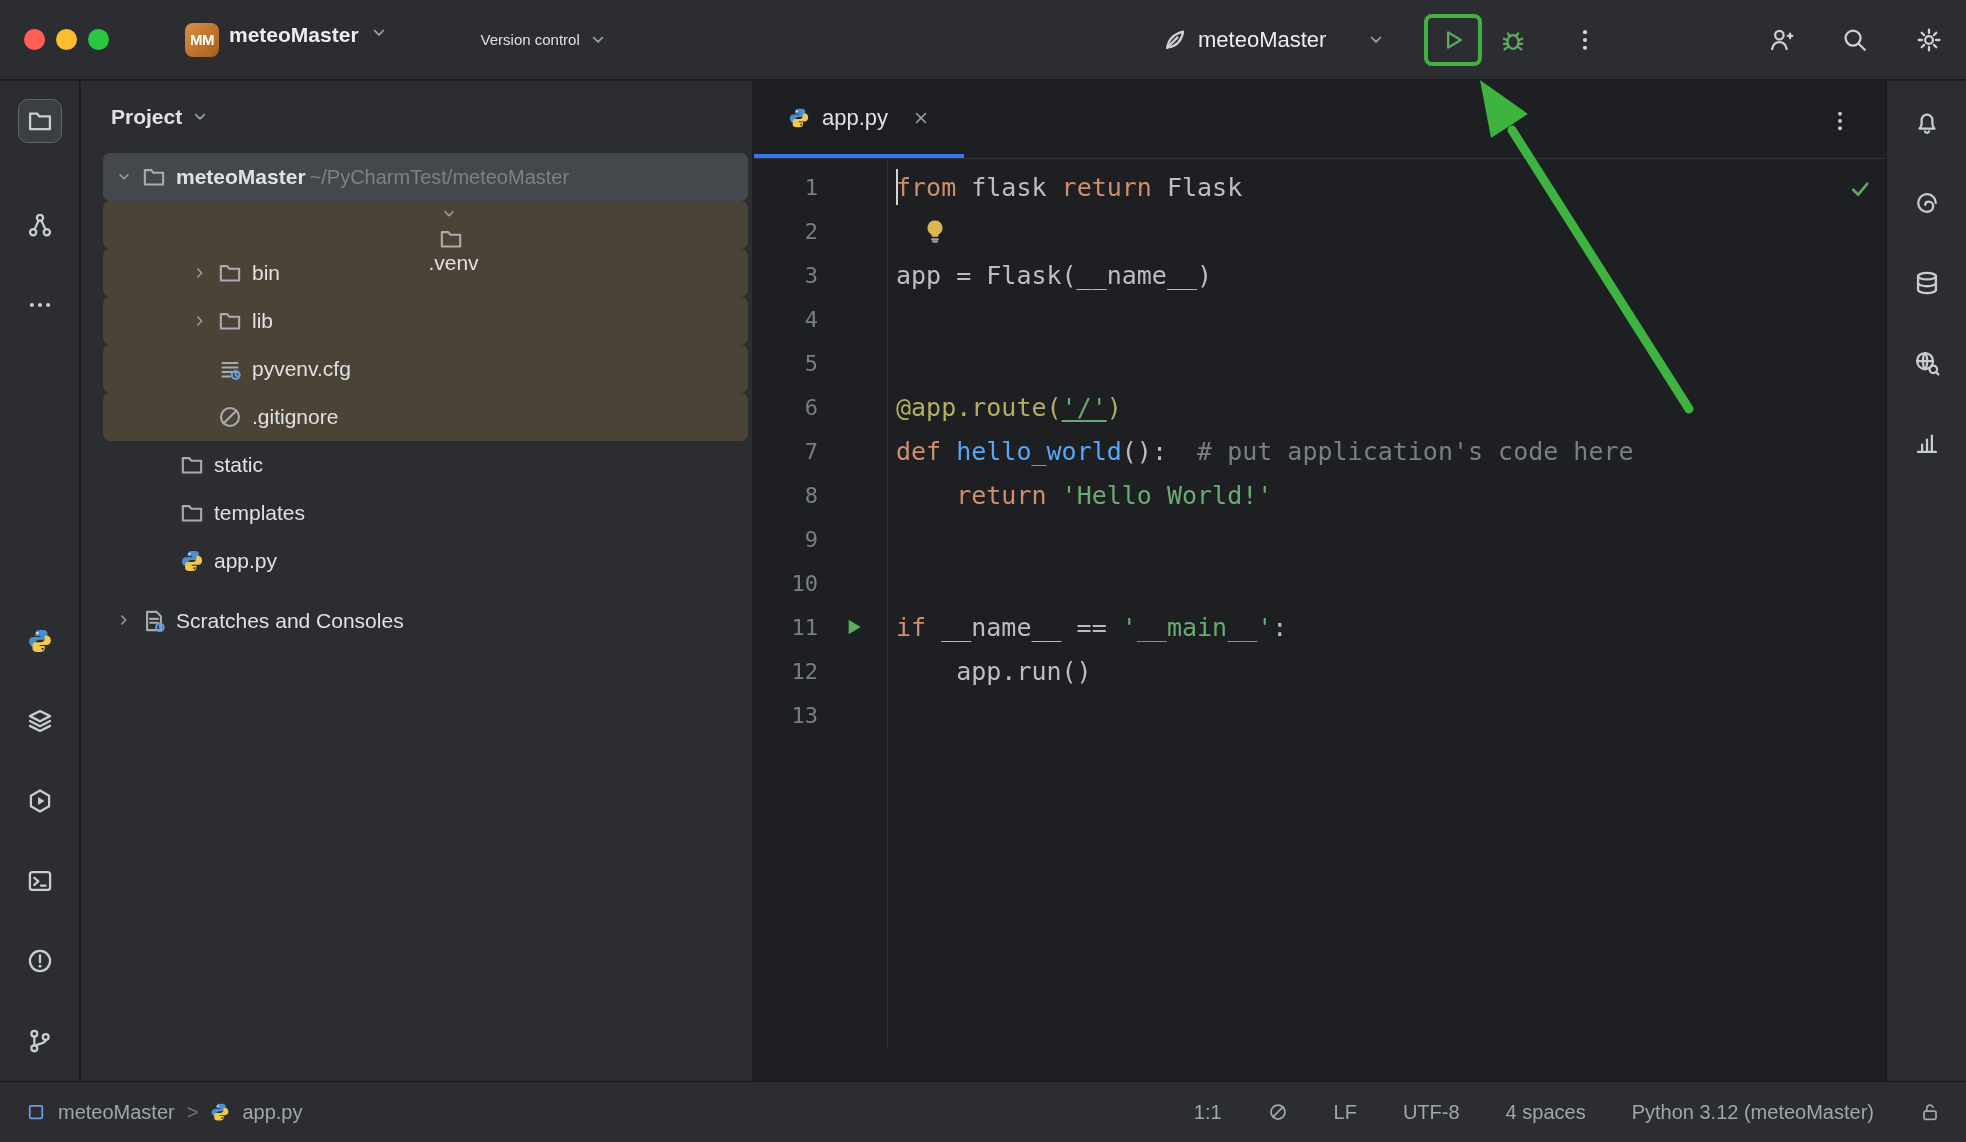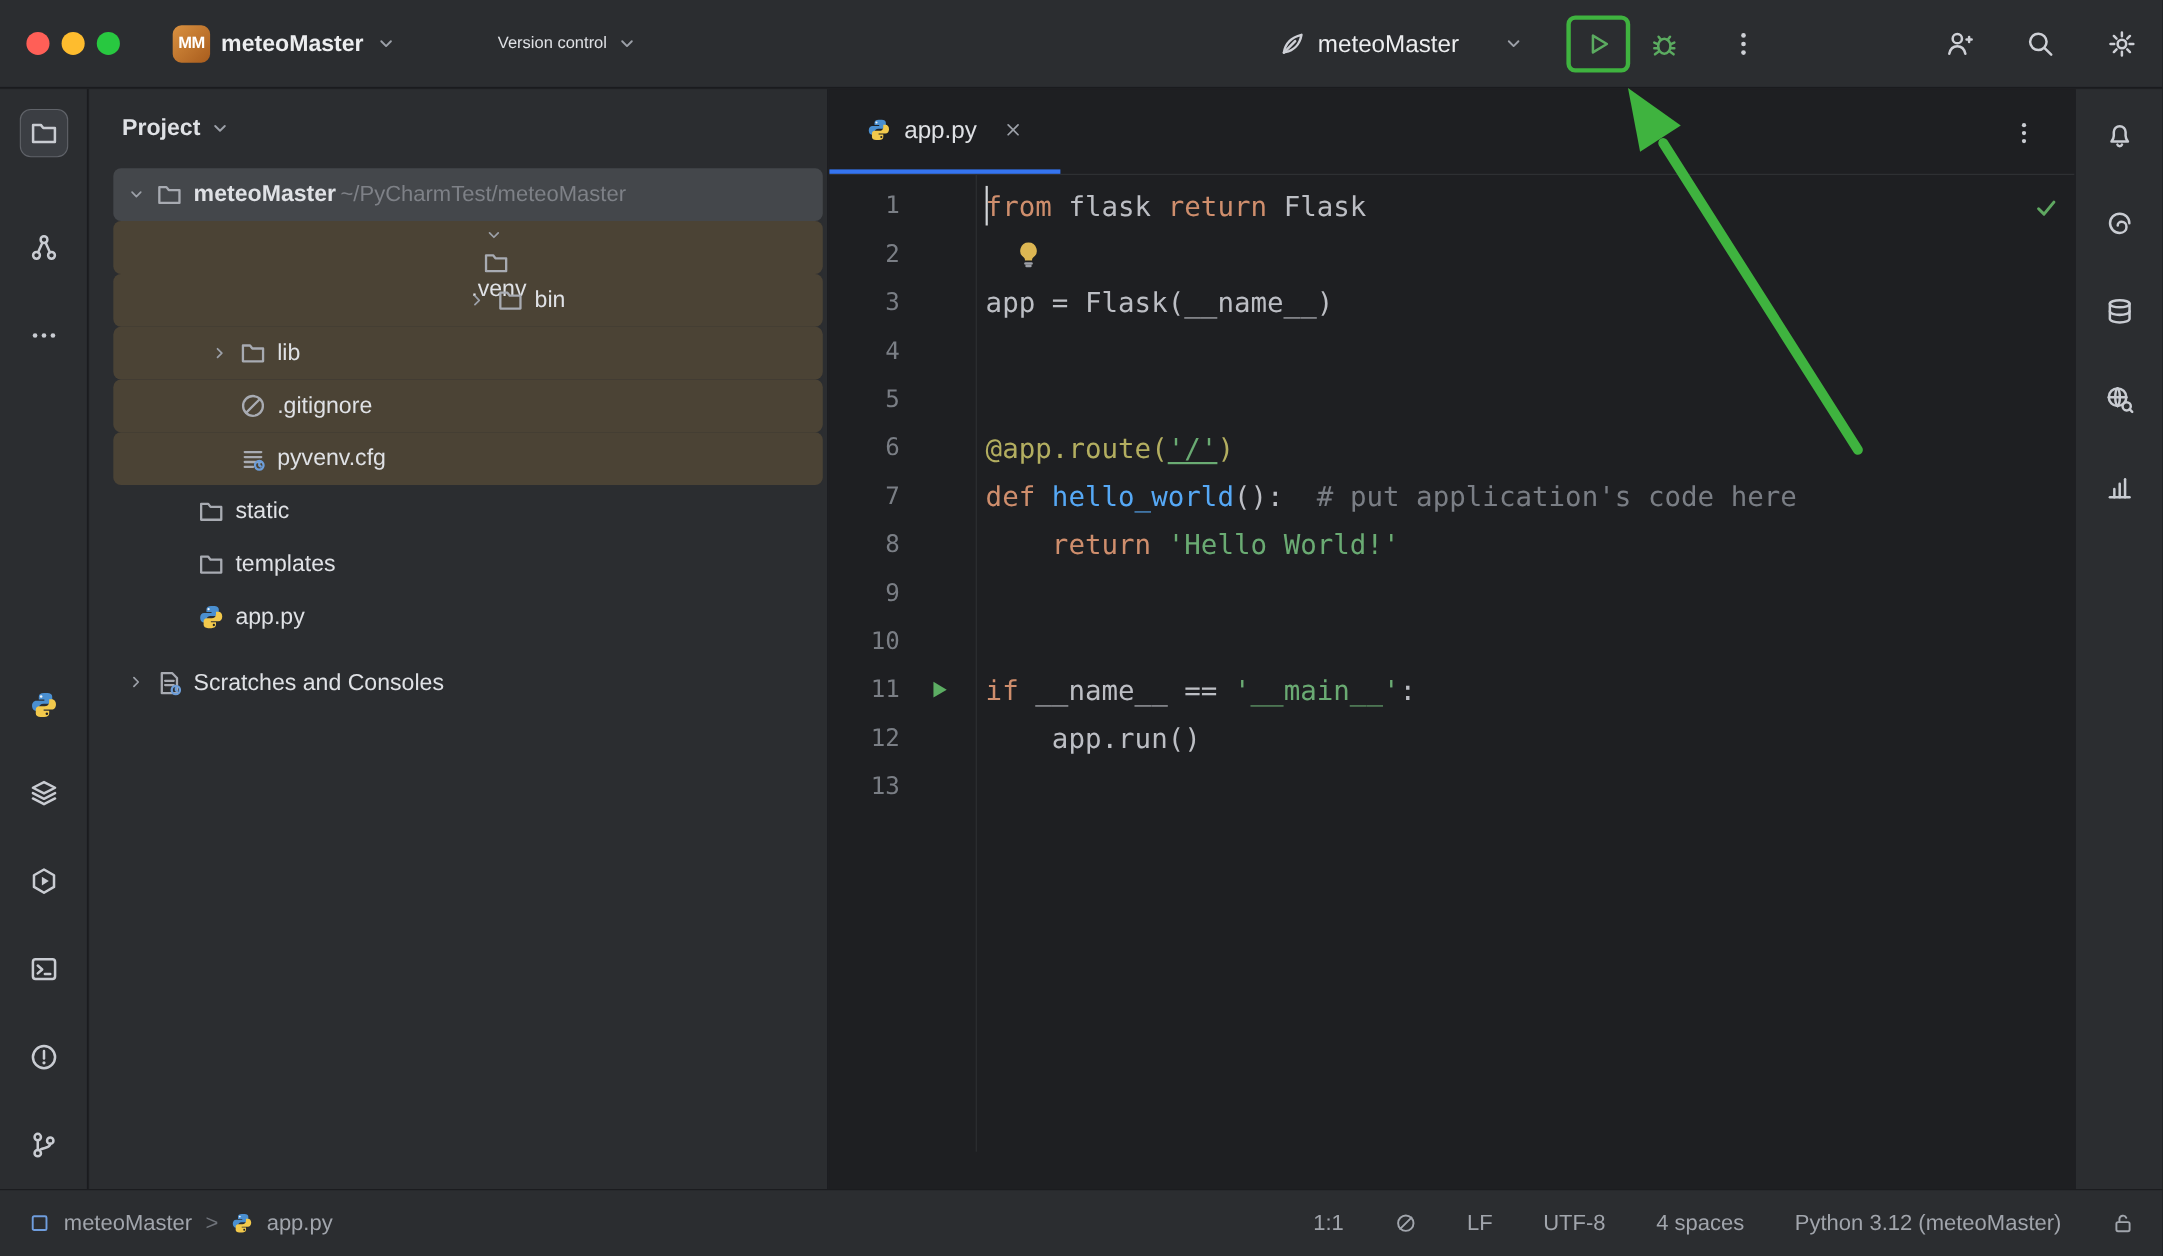--- a/index.html
+++ b/index.html
@@ -5,21 +5,21 @@
   *{box-sizing:border-box;margin:0;padding:0}
   html,body{width:1966px;height:1142px;overflow:hidden}
   body{position:relative;background:#1e1f22;font-family:"Liberation Sans",sans-serif;-webkit-font-smoothing:antialiased}
   svg{display:block}
 
   
   .titlebar{position:absolute;left:0;top:0;width:1966px;height:80px;background:#2b2d30;border-bottom:1px solid #1a1b1e;display:flex;align-items:center;z-index:5}
   .traffic{display:flex;gap:11px;padding-left:24px}
   .tl{width:21px;height:21px;border-radius:50%}
   .tl.red{background:#ff5f57}.tl.yellow{background:#febc2e}.tl.green{background:#28c840}
-  .proj-btn{display:flex;align-items:center;gap:10px;margin-left:48px;cursor:default}
+  .proj-btn{display:flex;align-items:flex-start;gap:10px;margin-left:76px;cursor:default}
   .mm-icon{width:34px;height:34px;border-radius:8px;background:linear-gradient(135deg,#d99140,#a85c1d);color:#fff;font-weight:700;font-size:15px;display:flex;align-items:center;justify-content:center;letter-spacing:-.5px}
   .proj-name{color:#ecedef;font-size:21px;font-weight:600}
   .chev{width:20px;height:20px;color:#9ca0a8;display:inline-flex;flex:none}
   .chev svg,.tb-ic svg,.sb-ic svg,.tr-chevron svg,.tr-icon svg,.tab-ic svg,.tab-close svg,.tab-kebab svg,.tool svg,.bulb svg,.inspect-ok svg,.ln-icons svg{width:100%;height:100%}
   .vc-btn{display:flex;align-items:center;gap:8px;margin-left:92px;color:#dfe1e5;font-size:15px}
   .run-widget{position:absolute;left:1162px;top:0;height:80px;display:flex;align-items:center}
   .tb-ic{width:26px;height:26px;color:#ced0d6;display:inline-flex;flex:none}
   .run-name{color:#ecedef;font-size:22px;margin:0 40px 0 10px}
   .playbox{width:58px;height:52px;margin-left:38px;display:flex;align-items:center;justify-content:center;color:#5bab60;border:4px solid var(--annot);border-radius:8px}
   .playbox .tb-ic{color:#5bab60}
@@ -270,69 +270,69 @@
             <polyline points="4.5,6 8,9.5 11.5,6"></polyline>
           </svg>
         </span>
         <span class="tr-icon">
           <svg viewBox="0 0 16 16" fill="none" stroke="currentColor" stroke-width="1.4" stroke-linecap="round" stroke-linejoin="round">
             <path d="M1.9 13V3.4h4.3l1.4 1.8h6.5V13z"></path>
           </svg>
         </span>
         <span class="tr-label">.venv</span>
       </div>
-      <div class="tree-row bg-warm" style="padding-left: 84px; justify-content: center;">
-        <span class="tr-chevron">
-          <svg viewBox="0 0 16 16" fill="none" stroke="currentColor" stroke-width="1.4" stroke-linecap="round" stroke-linejoin="round">
-            <polyline points="6,4.5 9.5,8 6,11.5"></polyline>
-          </svg>
-        </span>
-        <span class="tr-icon">
-          <svg viewBox="0 0 16 16" fill="none" stroke="currentColor" stroke-width="1.4" stroke-linecap="round" stroke-linejoin="round">
-            <path d="M1.9 13V3.4h4.3l1.4 1.8h6.5V13z"></path>
-          </svg>
-        </span>
-        <span class="tr-label">bin</span>
-      </div>
       <div class="tree-row bg-warm" style="padding-left: 84px;">
         <span class="tr-chevron">
           <svg viewBox="0 0 16 16" fill="none" stroke="currentColor" stroke-width="1.4" stroke-linecap="round" stroke-linejoin="round">
             <polyline points="6,4.5 9.5,8 6,11.5"></polyline>
           </svg>
         </span>
         <span class="tr-icon">
           <svg viewBox="0 0 16 16" fill="none" stroke="currentColor" stroke-width="1.4" stroke-linecap="round" stroke-linejoin="round">
             <path d="M1.9 13V3.4h4.3l1.4 1.8h6.5V13z"></path>
           </svg>
         </span>
+        <span class="tr-label">bin</span>
+      </div>
+      <div class="tree-row bg-warm" style="padding-left: 84px;">
+        <span class="tr-chevron">
+          <svg viewBox="0 0 16 16" fill="none" stroke="currentColor" stroke-width="1.4" stroke-linecap="round" stroke-linejoin="round">
+            <polyline points="6,4.5 9.5,8 6,11.5"></polyline>
+          </svg>
+        </span>
+        <span class="tr-icon">
+          <svg viewBox="0 0 16 16" fill="none" stroke="currentColor" stroke-width="1.4" stroke-linecap="round" stroke-linejoin="round">
+            <path d="M1.9 13V3.4h4.3l1.4 1.8h6.5V13z"></path>
+          </svg>
+        </span>
         <span class="tr-label">lib</span>
-      </div>
-      <div class="tree-row bg-warm" style="padding-left: 84px;">
-        <span class="tr-chevron"></span>
-        <span class="tr-icon">
-          <svg viewBox="0 0 16 16" fill="none" stroke="currentColor" stroke-width="1.4" stroke-linecap="round" stroke-linejoin="round">
-            <circle cx="8" cy="8" r="6"></circle>
-            <line x1="3.8" y1="12.2" x2="12.2" y2="3.8"></line>
-          </svg>
-        </span>
-        <span class="tr-label">.gitignore</span>
       </div>
       <div class="tree-row bg-warm" style="padding-left: 84px;">
         <span class="tr-chevron"></span>
         <span class="tr-icon">
           <svg viewBox="0 0 16 16" fill="none" stroke="currentColor" stroke-width="1.4" stroke-linecap="round" stroke-linejoin="round">
             <line x1="3" y1="4" x2="13" y2="4"></line>
             <line x1="3" y1="7" x2="13" y2="7"></line>
             <line x1="3" y1="10" x2="13" y2="10"></line>
             <line x1="3" y1="13" x2="8" y2="13"></line>
             <circle cx="11.8" cy="12" r="2.6" stroke="#6c9dd8"></circle>
             <polyline points="11.8,10.8 11.8,12.1 12.7,12.7" stroke="#6c9dd8"></polyline>
           </svg>
         </span>
         <span class="tr-label">pyvenv.cfg</span>
+      </div>
+      <div class="tree-row bg-warm" style="padding-left: 84px;">
+        <span class="tr-chevron"></span>
+        <span class="tr-icon">
+          <svg viewBox="0 0 16 16" fill="none" stroke="currentColor" stroke-width="1.4" stroke-linecap="round" stroke-linejoin="round">
+            <circle cx="8" cy="8" r="6"></circle>
+            <line x1="3.8" y1="12.2" x2="12.2" y2="3.8"></line>
+          </svg>
+        </span>
+        <span class="tr-label">.gitignore</span>
       </div>
       <div class="tree-row" style="padding-left: 46px;">
         <span class="tr-chevron"></span>
         <span class="tr-icon">
           <svg viewBox="0 0 16 16" fill="none" stroke="currentColor" stroke-width="1.4" stroke-linecap="round" stroke-linejoin="round">
             <path d="M1.9 13V3.4h4.3l1.4 1.8h6.5V13z"></path>
           </svg>
         </span>
         <span class="tr-label">static</span>
       </div>

